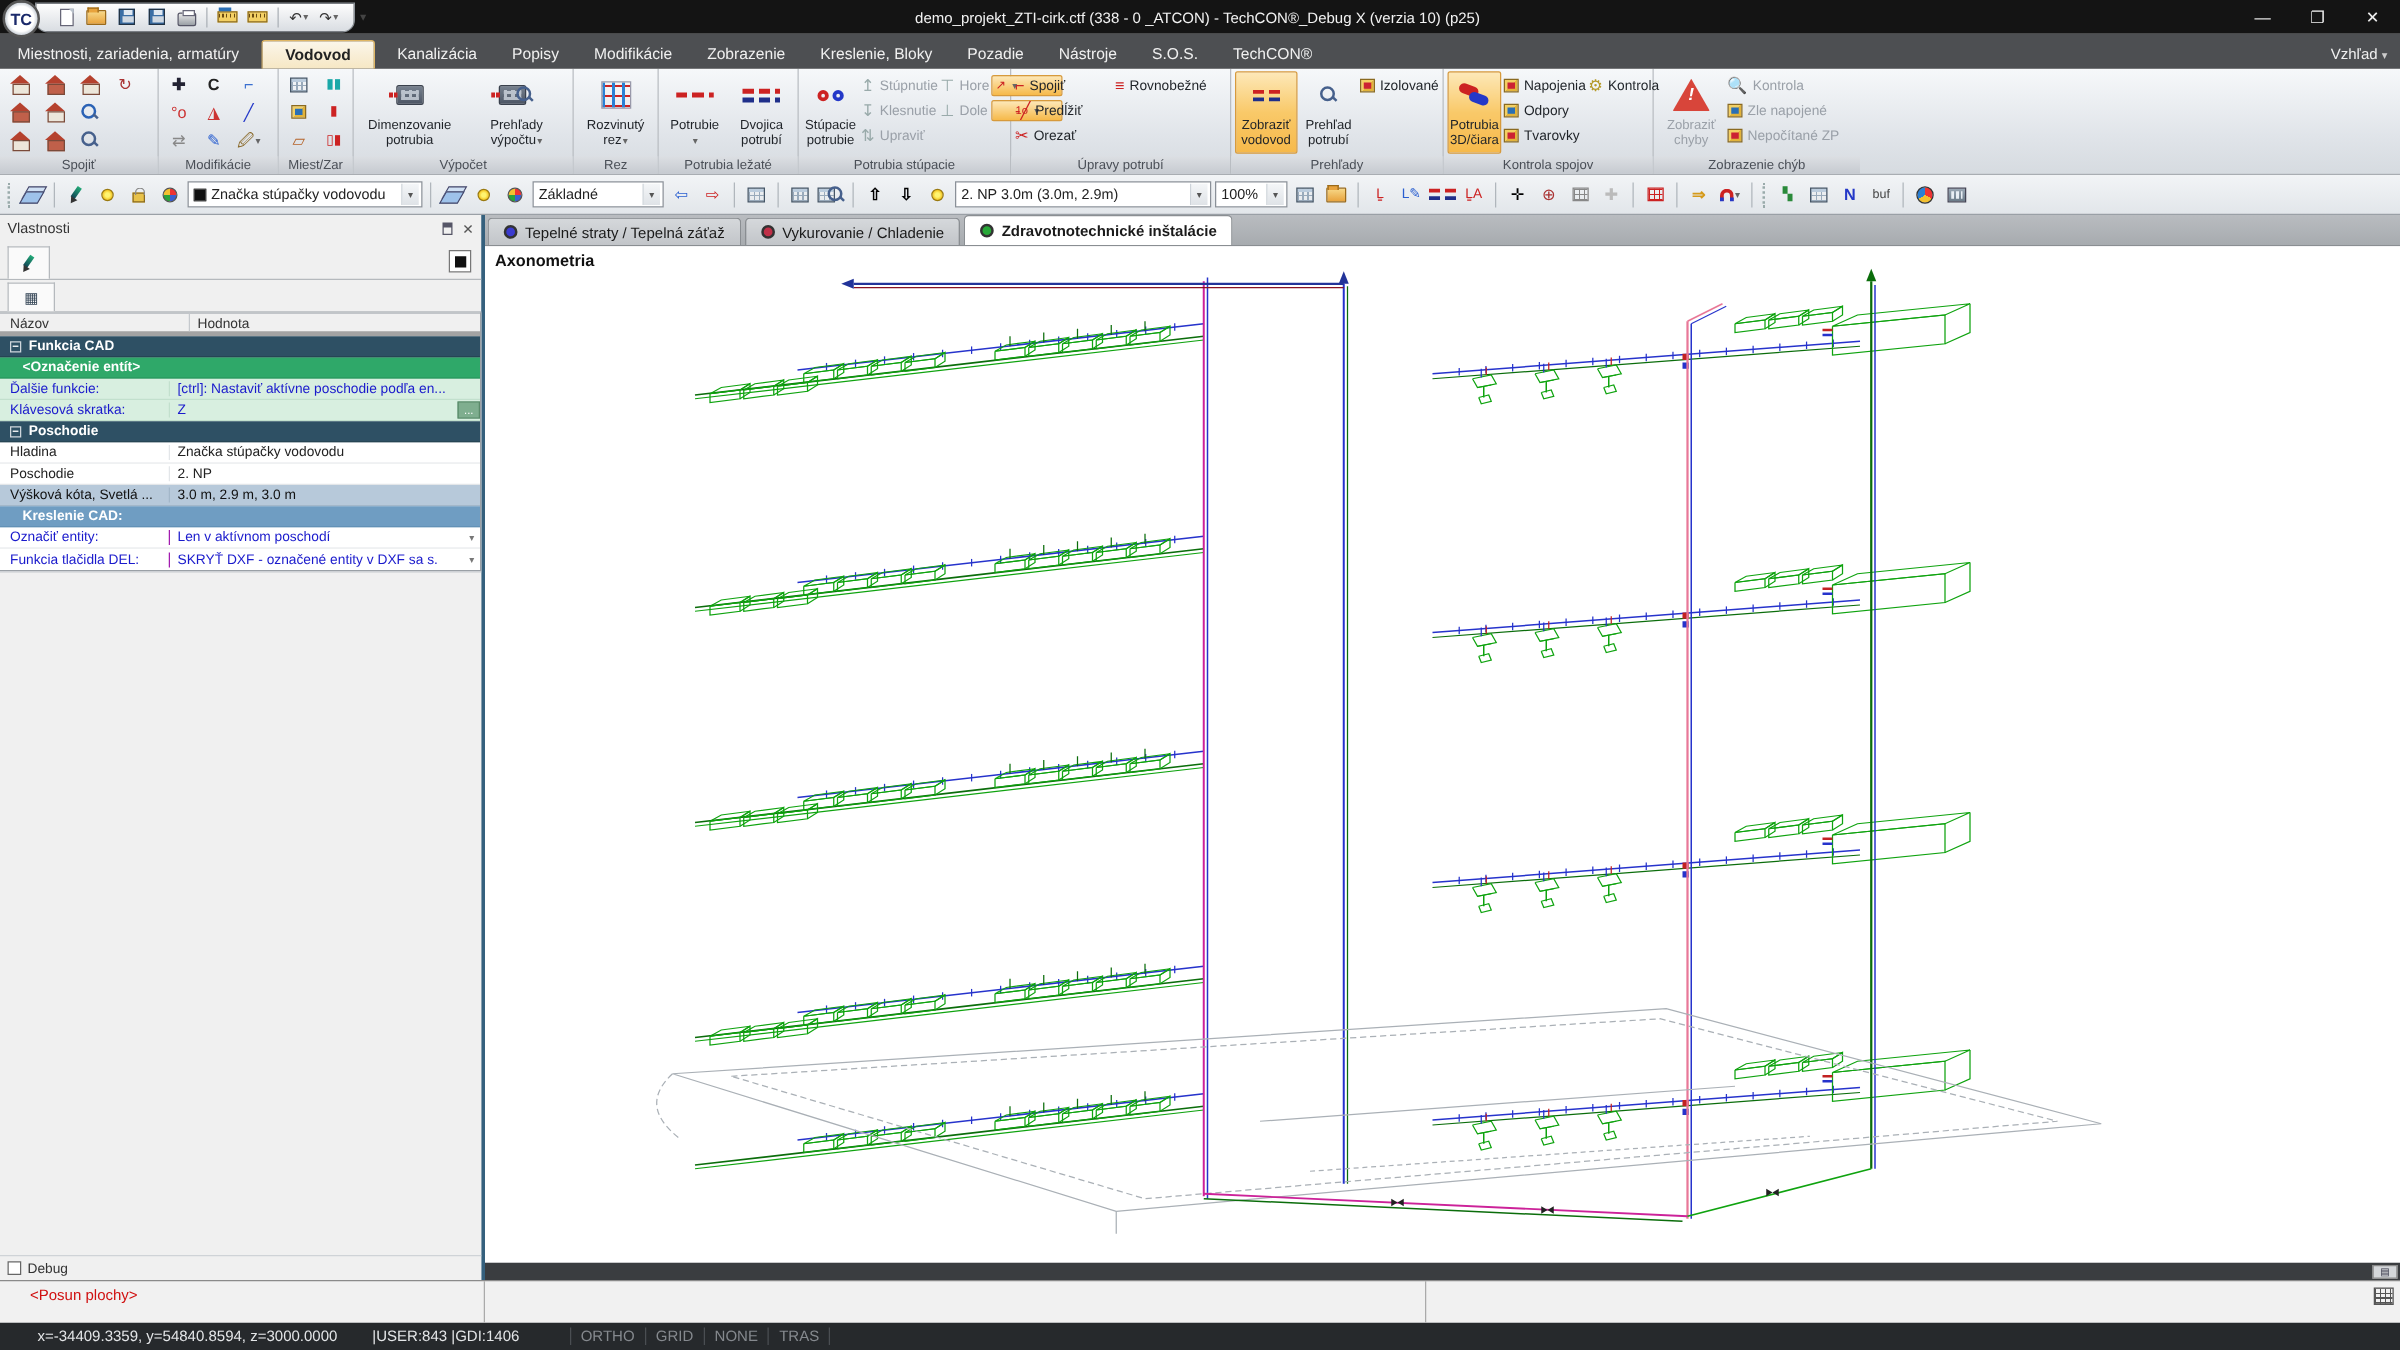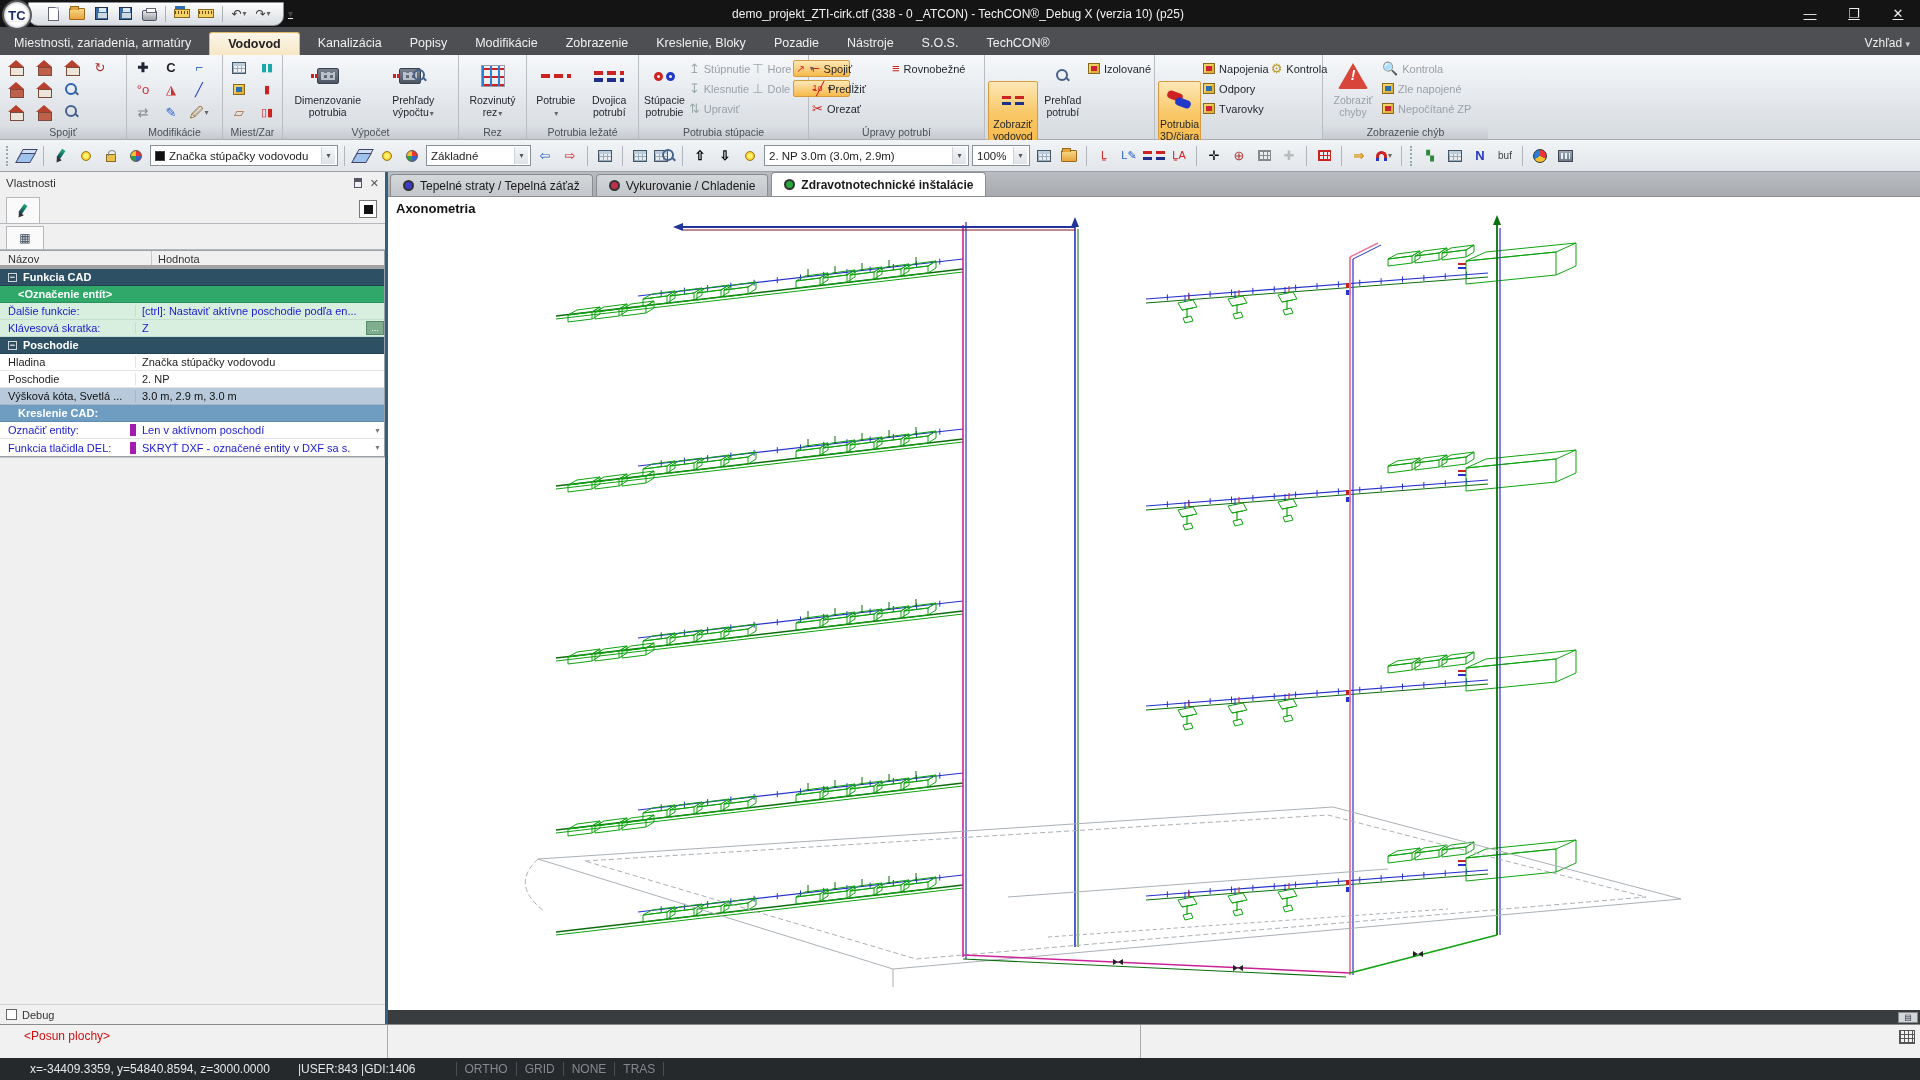--- a/index.html
+++ b/index.html
@@ -1,20 +1,20 @@
 <!DOCTYPE html>
 <html><head>
 <meta charset="utf-8">
 <style>
   * { margin:0; padding:0; box-sizing:border-box; }
   html,body { width:1920px; height:1080px; overflow:hidden; font-family:"Liberation Sans", sans-serif; }
   .app { width:1920px; height:1080px; display:flex; flex-direction:column; background:#e8eaec; }
 
   
-  .titlebar { height:27px; background:#141414; display:flex; align-items:center; color:#eee; position:relative; flex:0 0 27px;text-decoration:underline; }
+  .titlebar { height:27px; background:#141414; display:flex; align-items:center; color:#eee; position:relative; flex:0 0 27px; }
   .logo { width:30px; height:30px; border-radius:50%; background:radial-gradient(#fff 55%,#cdd3da 70%,#9aa3ad); border:2px solid #555; margin:2px 2px 0 2px; color:#1b2a6b; font-weight:bold; font-size:13px; text-align:center; line-height:27px; z-index:3; }
   .qat { display:flex; align-items:center; gap:4px; background:linear-gradient(#fdfdfd,#d9dde2); border:1px solid #8a9096; border-radius:0 0 10px 10px; height:24px; padding:0 10px 0 14px; margin-left:-6px; }
   .qat .sep { width:1px; height:16px; background:#aab0b6; margin:0 2px; }
   .tbtn { width:20px; height:18px; display:flex; align-items:center; justify-content:center; font-size:12px; color:#333; }
   .title-text { position:absolute; left:0; right:4px; text-align:center; font-size:12px; color:#f2f2f2; pointer-events:none; }
   .wincontrols { margin-left:auto; display:flex; height:27px; }
   .wbtn { width:44px; height:27px; display:flex; align-items:center; justify-content:center; font-size:13px; color:#eee; }
   .qat-more { color:#444; font-size:10px; padding:0 4px; }
 
   
@@ -26,21 +26,21 @@
 
   
   .ribbon { height:85px; background:linear-gradient(#f6f8fa,#e0e4e9 65%,#d6dbe0); border-bottom:1px solid #a9adb2; display:flex; flex:0 0 85px; }
   .rgroup { border-right:1px solid #b9bdc2; display:flex; flex-direction:column; }
   .rg-body { flex:1; display:flex; padding:2px 3px; gap:2px; }
   .rg-label { height:14px; font-size:10.5px; color:#4a4f57; text-align:center; background:linear-gradient(#dcdfe3,#c6cad0); line-height:14px; white-space:nowrap; padding:0 4px; }
   .igrid { display:grid; grid-template-rows:repeat(3,1fr); grid-auto-flow:column; gap:1px 2px; align-items:center; }
   .icell { width:26px; height:21px; display:flex; align-items:center; justify-content:center; font-size:13px; }
   .bigbtn { width:84px; display:flex; flex-direction:column; align-items:center; justify-content:flex-start; font-size:10.5px; color:#1f2328; text-align:center; padding:3px 1px 1px 1px; border:1px solid transparent; border-radius:2px; line-height:1.15; }
   .bigbtn .bicon { height:30px; display:flex; align-items:center; justify-content:center; margin-bottom:3px; }
-  .bigbtn.hl { background:linear-gradient(#fde8b8,#f9c969 50%,#f6b94a); border-color:#d79a3c;margin-top:24px; }
+  .bigbtn.hl { background:linear-gradient(#fde8b8,#f9c969 50%,#f6b94a); border-color:#d79a3c; }
   .bigbtn.dis { color:#9aa0a8; }
   .smallcol { display:flex; flex-direction:column; justify-content:flex-start; gap:3px; padding-top:3px; }
   .sitem { display:flex; align-items:center; gap:4px; font-size:11px; color:#1f2328; white-space:nowrap; height:17px; }
   .sitem.dis { color:#9aa0a8; }
   .caret { font-size:8px; color:#666; margin-left:1px; }
 
   
   .ihouse { position:relative; width:18px; height:15px; display:inline-block; }
   .ihouse::before { content:""; position:absolute; left:1px; top:0; border-left:8px solid transparent; border-right:8px solid transparent; border-bottom:7px solid #b5412e; }
   .ihouse::after { content:""; position:absolute; left:3px; top:7px; width:12px; height:7px; background:#ece6da; border:1px solid #7a4a3a; }
@@ -144,21 +144,21 @@
   .minusbox { width:9px; height:9px; border:1px solid #cfd6dc; color:#fff; font-size:9px; line-height:7px; text-align:center; display:inline-block; }
   .prow.entity { background:#2fa869; color:#fff; font-weight:bold; border-bottom:1px solid #26925b; }
   .prow.green { background:#d8efe0; color:#1a1acc; border-bottom:1px solid #c2e0cd; }
   .prow.green .c1 { border-right:1px solid #c2e0cd; }
   .prow.normal { background:#fff; color:#222; }
   .prow.normal .c1 { border-right:1px solid #e3e6e9; }
   .prow.selected { background:#b7c9da; color:#111; border-bottom:1px solid #a3b7c9; }
   .prow.selected .c1 { border-right:1px solid #a3b7c9; }
   .prow.subsection { background:#6f9dc2; color:#fff; font-weight:bold; border-bottom:1px solid #5f8db2; padding-left:18px; }
   .prow.dropdown { background:#fff; color:#1a1acc; }
-  .prow.dropdown .c1 { border-right:6px solid #a21caf; }
+  .prow.dropdown .c1 { border-right:1px solid #a21caf; }
   .ddarr { margin-left:auto; width:13px; height:15px; display:flex; align-items:center; justify-content:center; font-size:8px; color:#777; }
   .dots-btn { margin-left:auto; width:18px; height:14px; background:#7fae8f; color:#fff; font-size:9px; text-align:center; line-height:12px; border:1px solid #5a8a6a; }
   .sp-fill { flex:1; background:#f0f0f0; border-top:1px solid #c5c9cd; }
   .debugrow { height:20px; display:flex; align-items:center; gap:5px; padding-left:6px; font-size:11px; color:#333; background:#f0f0f0; border-top:1px solid #cfd3d7; }
   .chk { width:11px; height:11px; border:1px solid #666; background:#fff; display:inline-block; }
 
   
   .canvascol { width:1532px; display:flex; flex-direction:column; }
   .wtabs { height:25px; background:linear-gradient(#b9bcc0,#a7abaf); display:flex; align-items:flex-end; padding-left:2px; gap:3px; border-bottom:1px solid #8a8e92; }
   .wtab { height:22px; display:flex; align-items:center; gap:6px; padding:0 12px; font-size:12px; color:#1a1a1a; background:linear-gradient(#d5d8db,#c2c5c9); border:1px solid #8a8e92; border-bottom:none; border-radius:4px 4px 0 0; white-space:nowrap; }

